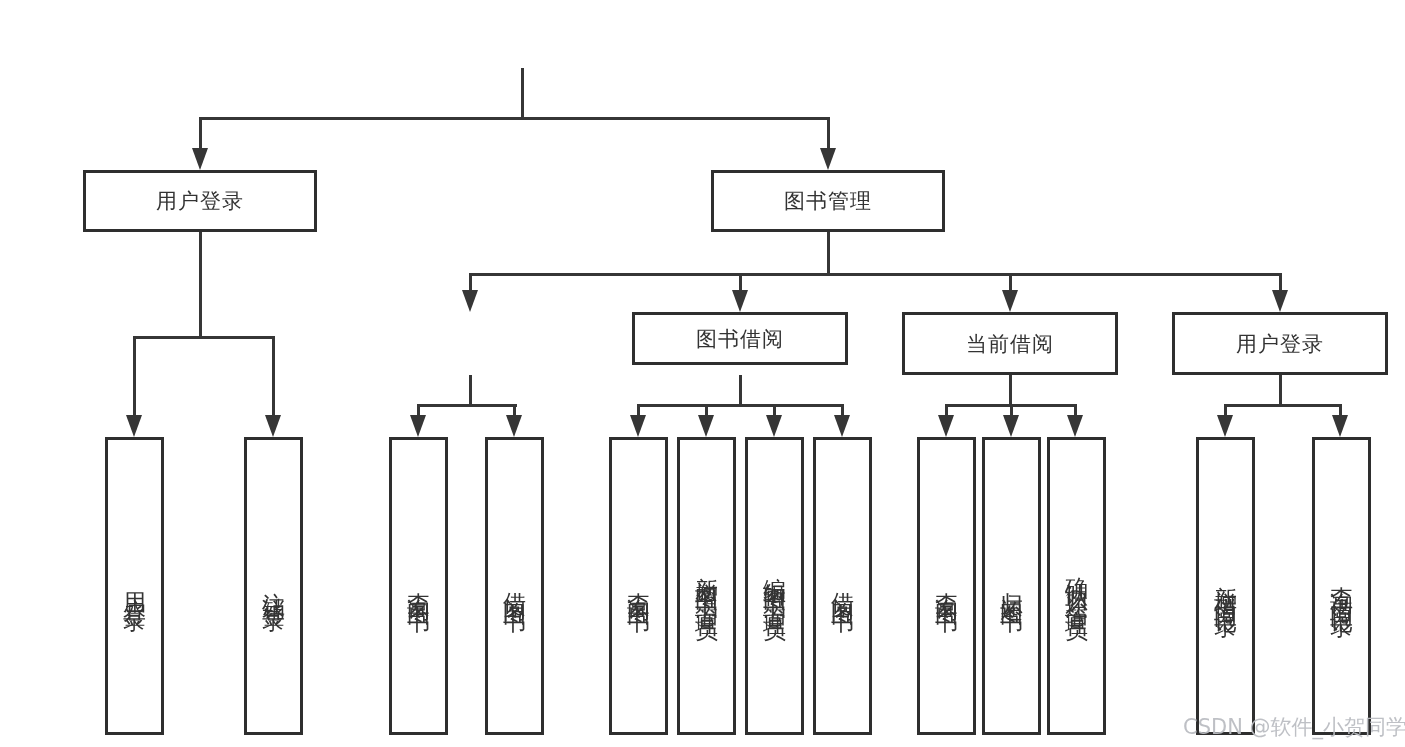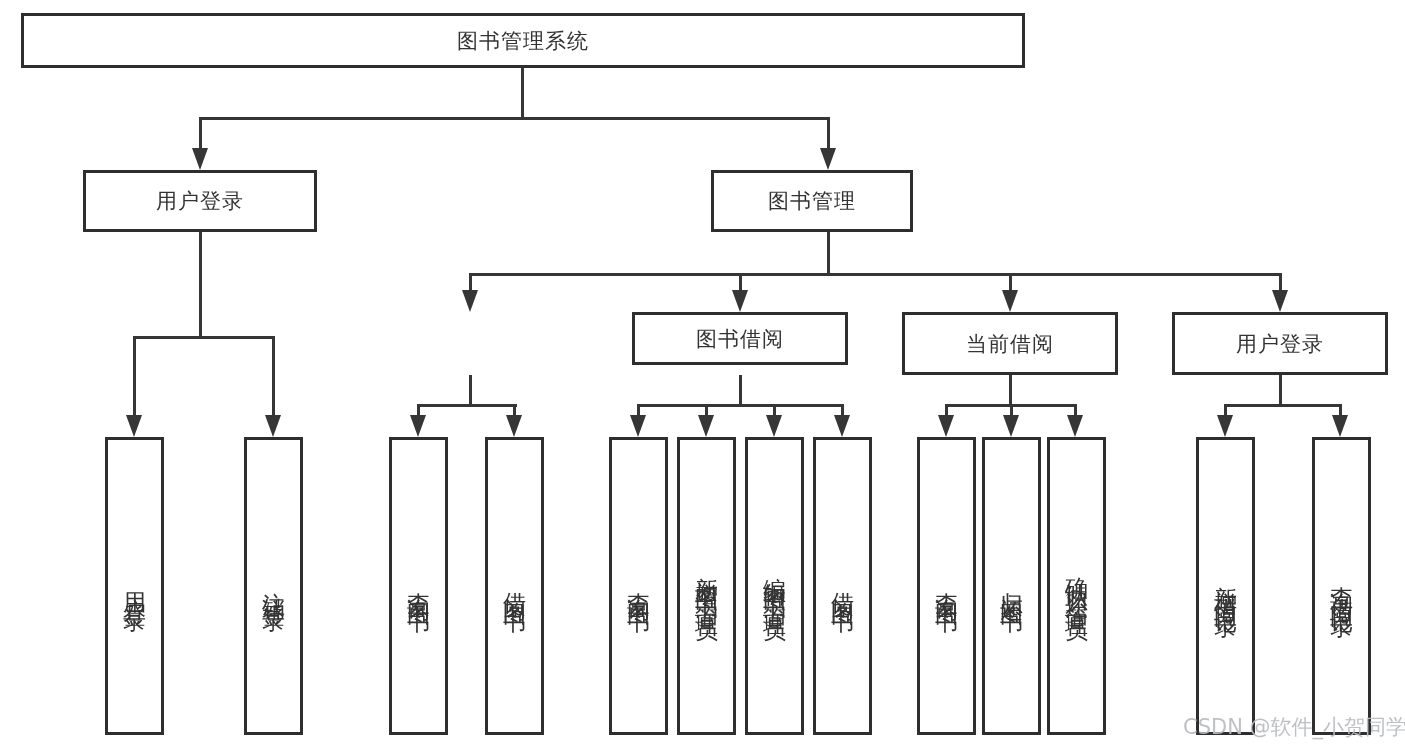--- a/index.html
+++ b/index.html
@@ -46,28 +46,25 @@
     color:rgba(186,189,194,0.95);
     z-index:10;
     white-space:nowrap;
   }
 </style>
 </head>
 <body>
 
 <div id="canvas">
 
-  <div class="box" style="left:21px;top:13px;width:1004px;height:55px;">
-    <span>图书管理系统</span>
-  </div>
 
   <div class="box" style="left:83px;top:170px;width:234px;height:62px;">
     <span>用户登录</span>
   </div>
-  <div class="box" style="left:711px;top:170px;width:202px;height:62px;">
+  <div class="box" style="left:711px;top:170px;width:234px;height:62px;">
     <span>图书管理</span>
   </div>
 
   <div class="box" style="left:632px;top:312px;width:216px;height:53px;text-align:right;">
     <span>图书借阅</span>
   </div>
   <div class="box" style="left:902px;top:312px;width:216px;height:63px;">
     <span>当前借阅</span>
   </div>
   <div class="box" style="left:1172px;top:312px;width:216px;height:63px;">

